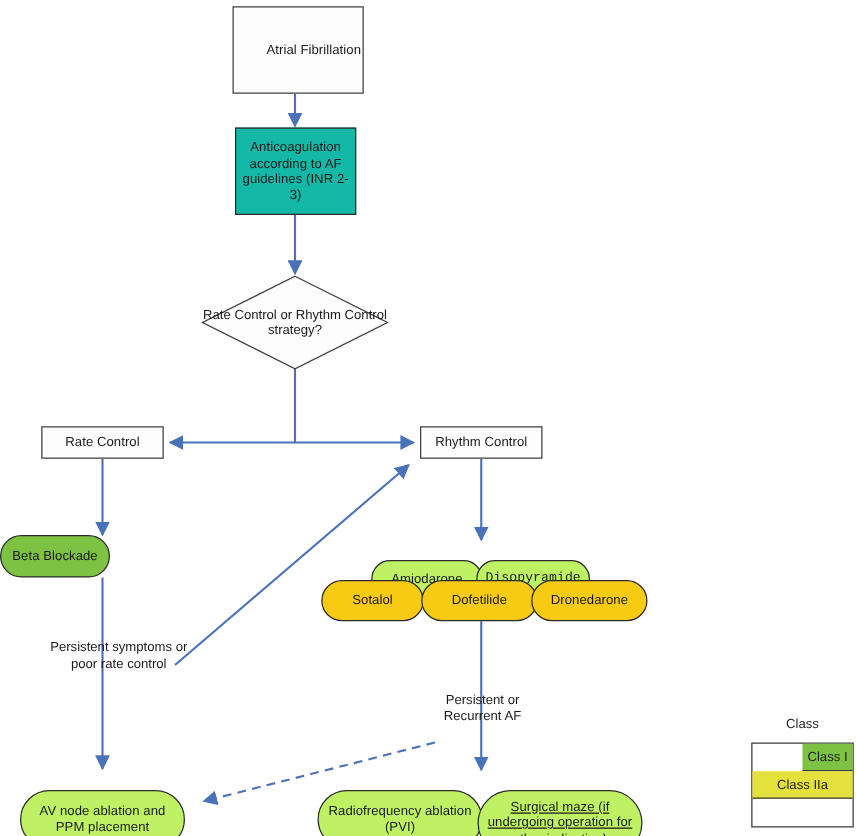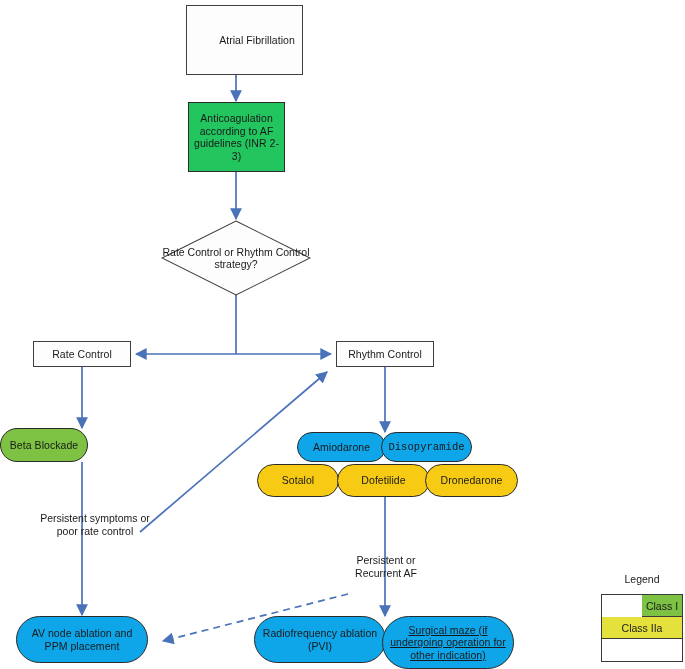--- a/index.html
+++ b/index.html
@@ -37,24 +37,24 @@
   }
   .rect {
     background: #fdfdfd;
     border: 1.1px solid #3f3f3f;
   }
   .pill {
     border: 1.2px solid #2b2b2b;
     border-radius: 999px;
   }
   .class1  { background: #7dc242; }
-  .class2a { background: #0ea5e9; }
+  .class2a { background: #bef264; margin-top: 16px; }
   .class2b { background: #f7cb13; }
   .greenbox {
-    background: #22c55e;
+    background: #14b8a6;
     border: 1.2px solid #2b2b2b;
   }
   .diamond-wrap {
     position: absolute;
   }
   .diamond-wrap svg {
     position: absolute;
     left: 0;
     top: 0;
   }
@@ -133,21 +133,21 @@
       <line x1="82" y1="462" x2="82" y2="615" marker-end="url(#arrow)"></line>
 
       <line x1="385" y1="497" x2="385" y2="616" marker-end="url(#arrow)"></line>
 
       <line x1="140" y1="532" x2="327" y2="372" marker-end="url(#arrow)"></line>
 
       <line x1="348" y1="594" x2="163" y2="641" stroke-dasharray="7 5" marker-end="url(#arrow)"></line>
     </g>
   </svg>
 
-  <div class="node rect" style="left:186px; top:5px; width:117px; height:70px;padding-left:25px;">
+  <div class="node rect" style="left:186px; top:5px; width:105px; height:70px;padding-left:25px;">
     <span>Atrial Fibrillation</span>
   </div>
 
   <div class="node greenbox" style="left:188px; top:102px; width:97px; height:70px; padding:0 4px;">
     <span>Anticoagulation according to AF guidelines (INR 2-3)</span>
   </div>
 
   <div class="diamond-wrap" style="left:161px; top:220px; width:150px; height:76px;">
     <svg width="150" height="76">
       <polygon points="75,1 149,38 75,75 1,38" fill="#fdfdfd" stroke="#3f3f3f" stroke-width="1.1"></polygon>
@@ -199,21 +199,21 @@
   </div>
 
   <div class="node pill class2a" style="left:254px; top:616px; width:132px; height:47px; padding:0 6px;">
     <span>Radiofrequency ablation (PVI)</span>
   </div>
 
   <div class="node pill class2a" style="left:382px; top:616px; width:132px; height:53px; padding:0 6px;text-decoration:underline;">
     <span>Surgical maze (if undergoing operation for other indication)</span>
   </div>
 
-  <div class="legend-title" style="left:601px; top:573px; width:82px;">Legend</div>
+  <div class="legend-title" style="left:601px; top:573px; width:82px;">Class</div>
   <div class="legend-box" style="left:601px; top:594px; width:82px; height:68px;">
     <div class="legend-row" style="background:#7dc242;margin-left:40px;">
       <span>Class I</span>
     </div>
     <div class="legend-row" style="background:#e5e13c;">
       <span>Class IIa</span>
     </div>
     <div class="legend-row" style="background:#f7cb13;">
       <span>Class IIb</span>
     </div>

